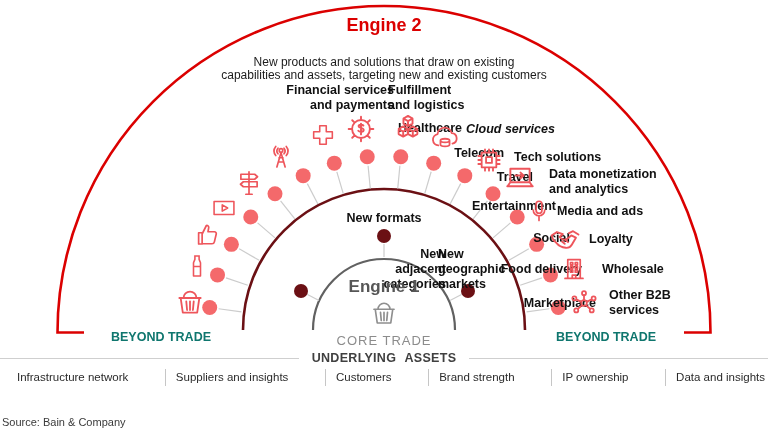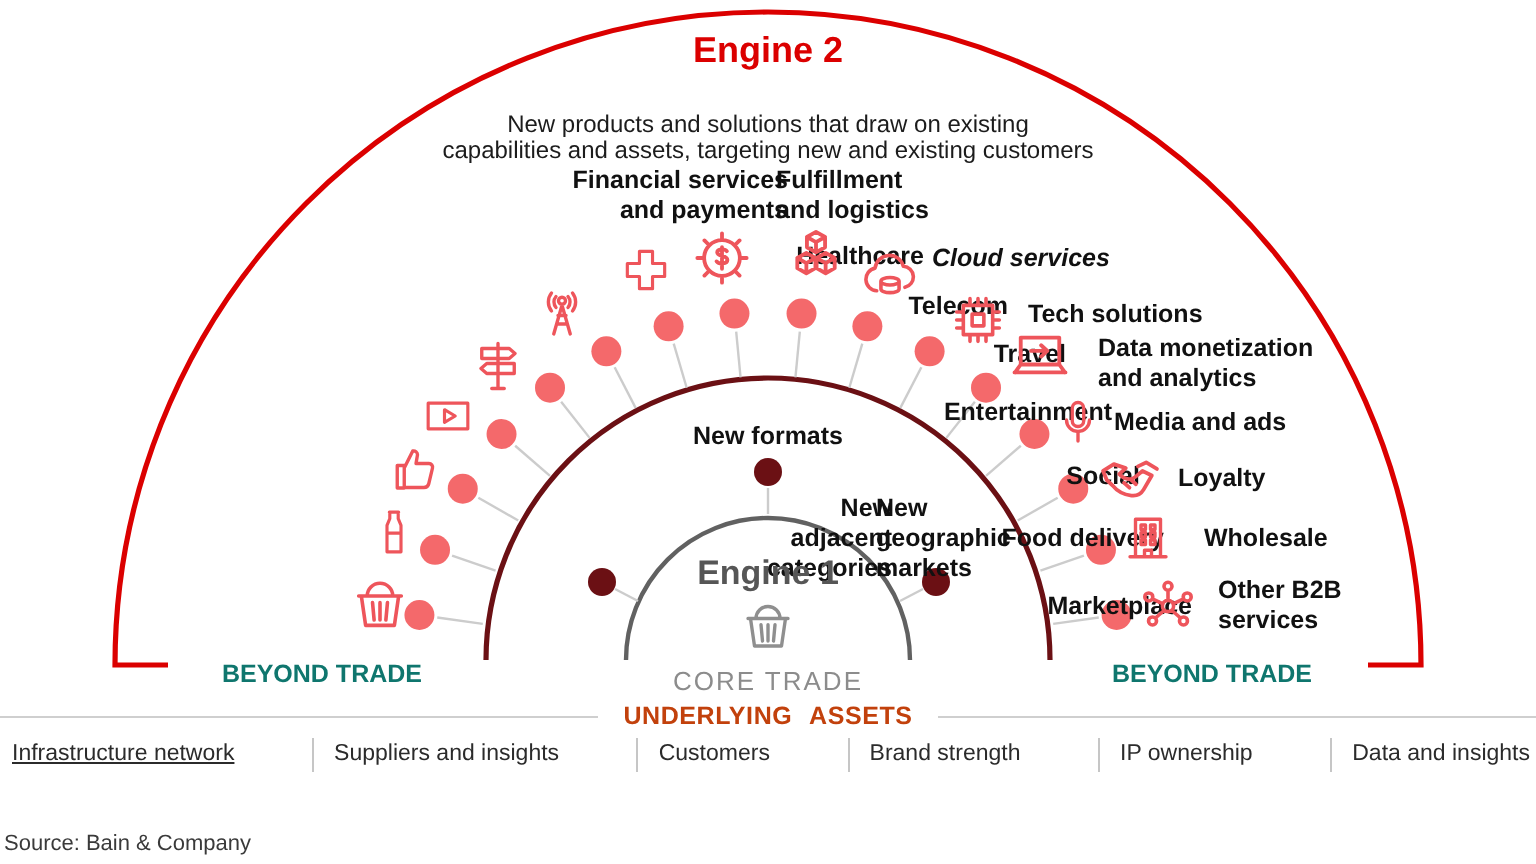--- a/index.html
+++ b/index.html
@@ -11,24 +11,24 @@
   .subtitle{left:0;right:0;top:39px;text-align:center;font-size:12px;line-height:13px;color:#1c1c1c;margin-top:17px;}
   .cat-label{position:absolute;font-size:12.5px;font-weight:bold;line-height:15px;color:#111;white-space:nowrap;}
   .cat-label.wrap{white-space:normal;}
   .alignR{text-align:right;} .alignC{text-align:center;}
   .engine1-title{left:314px;width:140px;top:277px;text-align:center;font-size:17px;font-weight:bold;color:#565656;}
   .core-trade{left:304px;width:160px;top:333px;text-align:center;font-size:13px;color:#8c8c8c;letter-spacing:1px;}
   .beyond{top:330px;width:134px;text-align:center;font-size:12.5px;font-weight:bold;color:#0f766e;}
   .beyond.left{left:94px;} .beyond.right{left:539px;}
   .ua-heading{left:0;right:0;top:351px;display:flex;align-items:center;}
   .ua-heading .line{flex:1;height:1px;background:#cfcfcf;}
-  .ua-heading .txt{margin:0 13px;font-size:12.5px;font-weight:bold;color:#c2410c;letter-spacing:.3px;word-spacing:5px;}
+  .ua-heading .txt{margin:0 13px;font-size:12.5px;font-weight:bold;color:#404040;letter-spacing:.3px;word-spacing:5px;}
   .assets-row{left:0;right:0;top:369px;display:flex;justify-content:space-between;align-items:center;}
   .asset-item{font-size:11.5px;color:#2b2b2b;padding:1px 10px;border-left:1px solid #c6c6c6;line-height:15px;}
-  .asset-item:first-child{border-left:none;padding-left:6px;text-decoration:underline;}
+  .asset-item:first-child{border-left:none;padding-left:17px;}
   .asset-item:last-child{padding-right:3px;}
   .source{left:2px;top:416px;font-size:11px;color:#3a3a3a;}
   .icon-svg{position:absolute;}
 </style>
 </head>
 <body>
 
 <div class="stage">
 
   <svg id="diagram-svg" width="768" height="432" viewBox="0 0 768 432">

